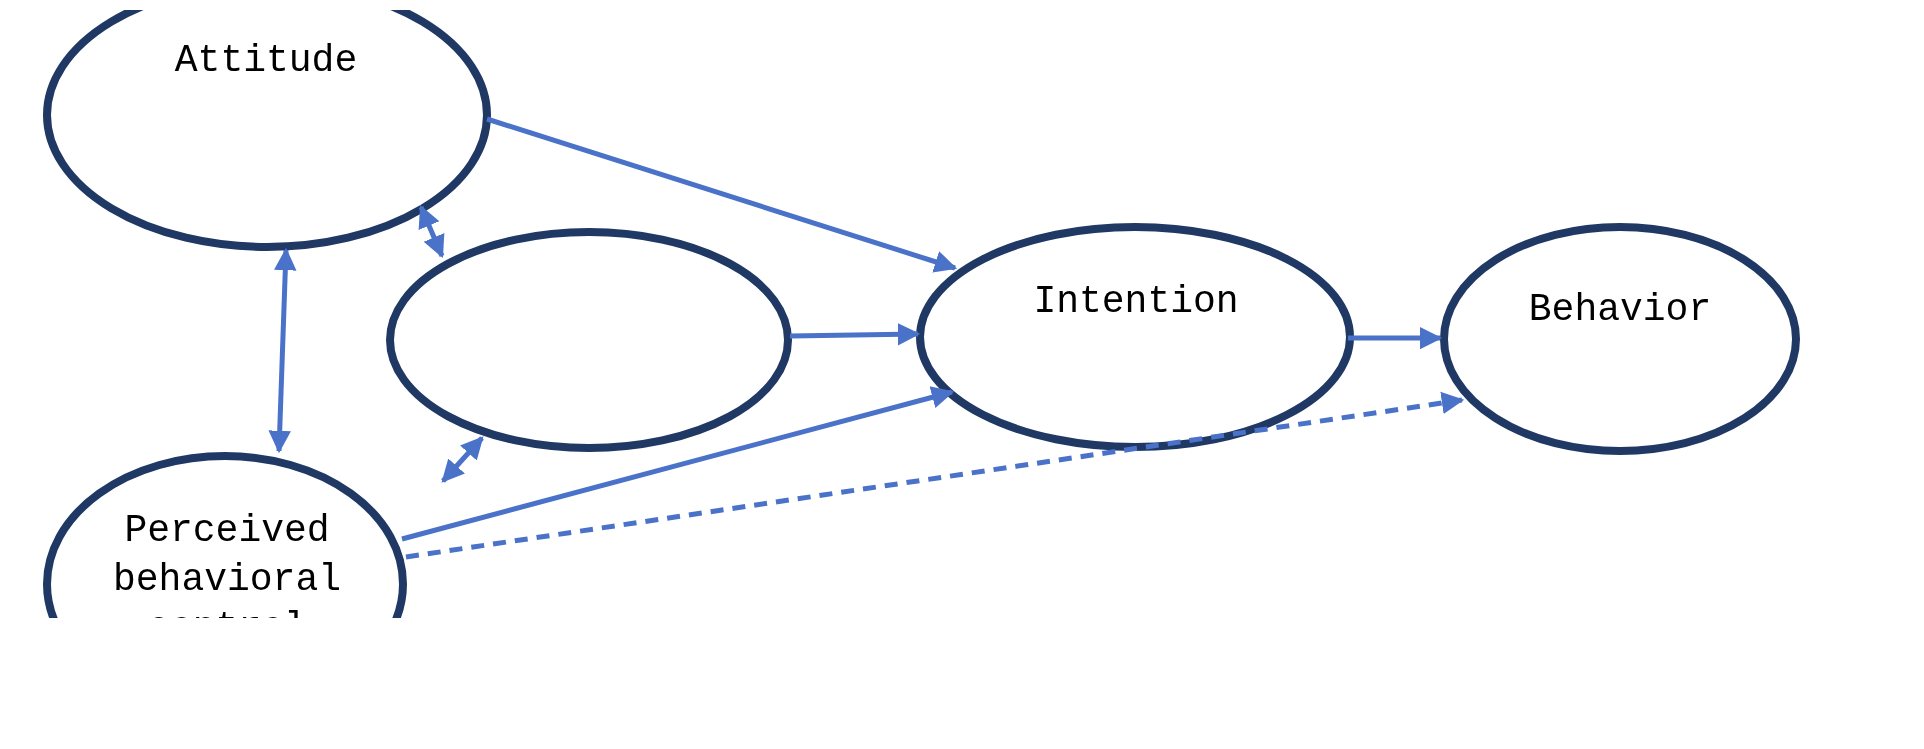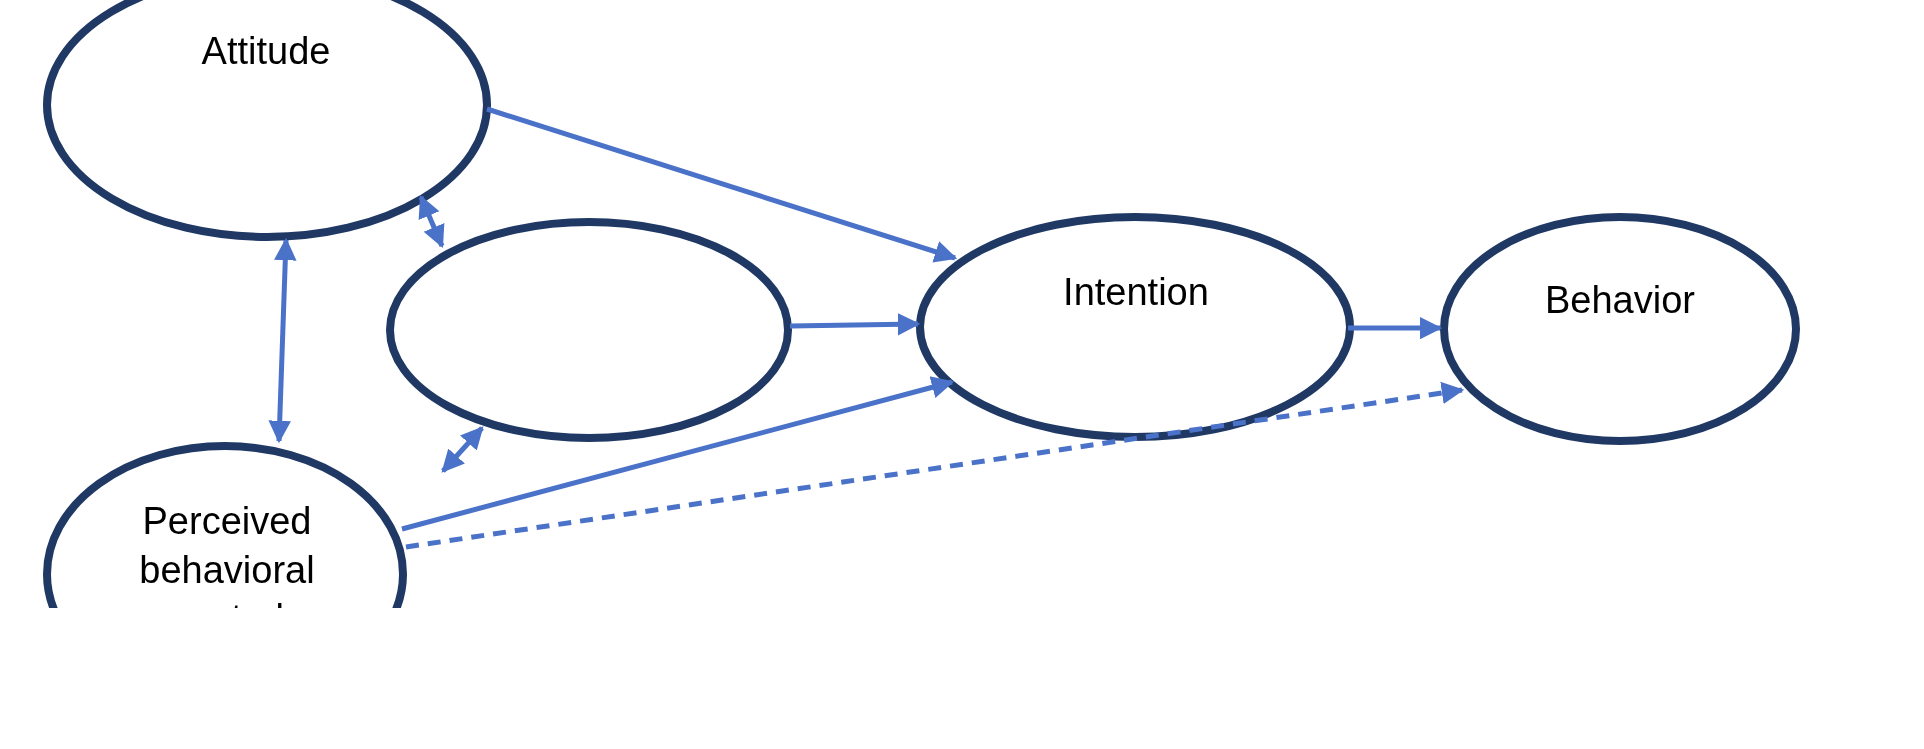--- a/index.html
+++ b/index.html
@@ -2,21 +2,22 @@
 <html><head>
 <meta charset="utf-8">
 <style>
   html, body { margin: 0; padding: 0; background: #ffffff; }
   .canvas {
     position: relative;
     width: 1924px;
     height: 608px;
     background: #ffffff;
     overflow: hidden;
-    font-family: Liberation Sans, sans-serif;
+    font-family: Liberation Mono, monospace;
+    margin-top: 10px;
   }
   .canvas svg { position: absolute; left: 0; top: 0; }
   .node-label {
     position: absolute;
     transform: translate(-50%, -50%);
     color: #000000;
     font-size: 38px;
     line-height: 1.28;
     text-align: center;
     white-space: pre-line;

